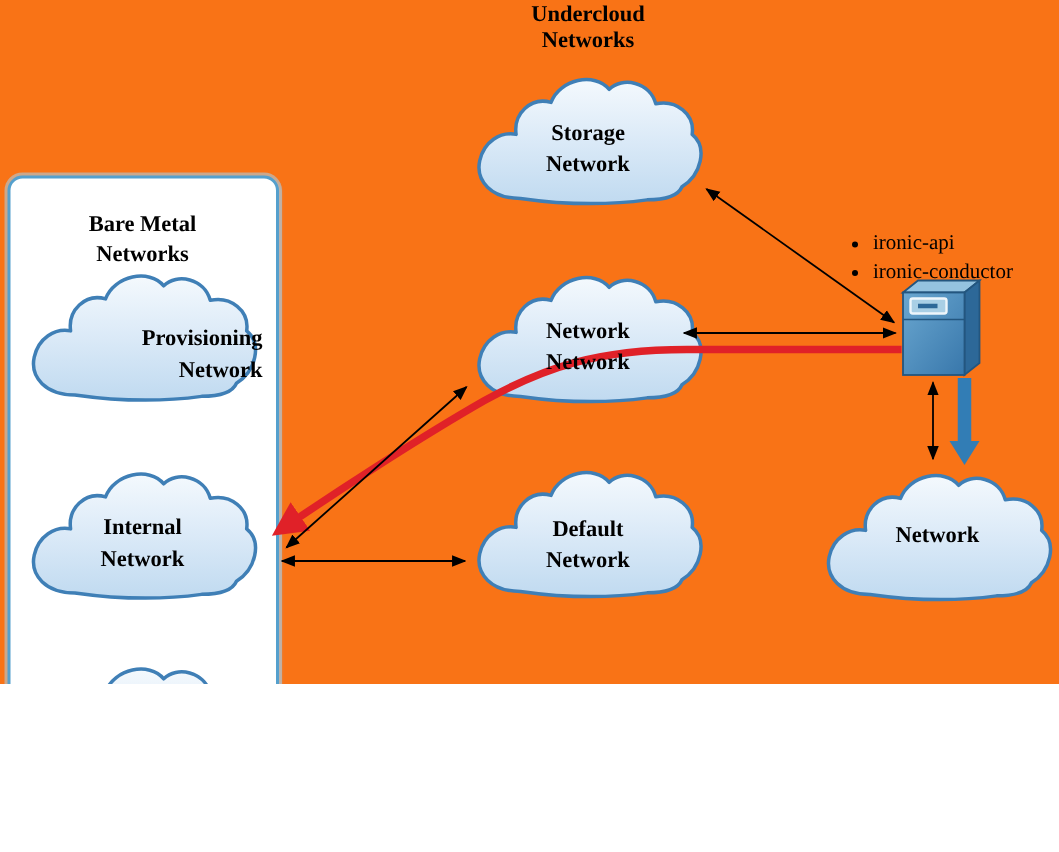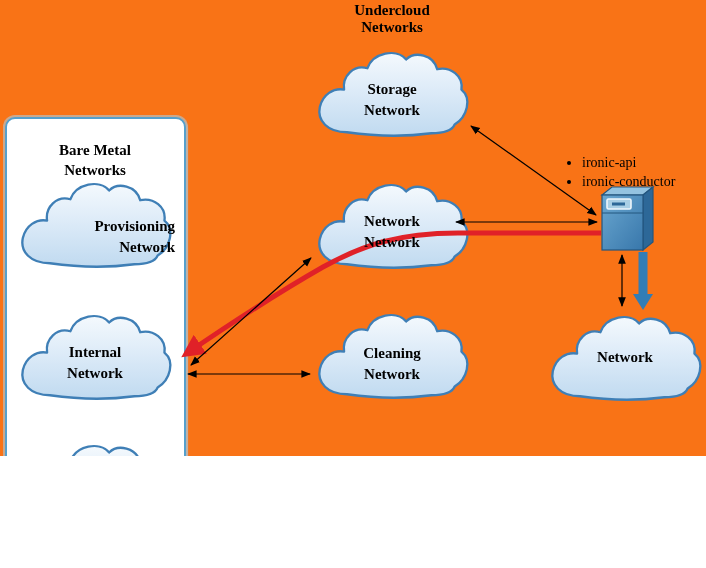--- a/index.html
+++ b/index.html
@@ -120,21 +120,21 @@
     <div>Storage</div>
     <div>Network</div>
   </div>
 
   <div class="lbl" style="left:312px;top:211px;width:160px;">
     <div>Network</div>
     <div>Network</div>
   </div>
 
   <div class="lbl" style="left:312px;top:343px;width:160px;">
-    <div>Cleaning</div>
+    <div>Default</div>
     <div>Network</div>
   </div>
 
   <div class="lbl" style="left:545px;top:347px;width:160px;">
     <div>Network</div>
   </div>
 
 
   <ul class="ctrl-list">
     <li>ironic-api</li>

